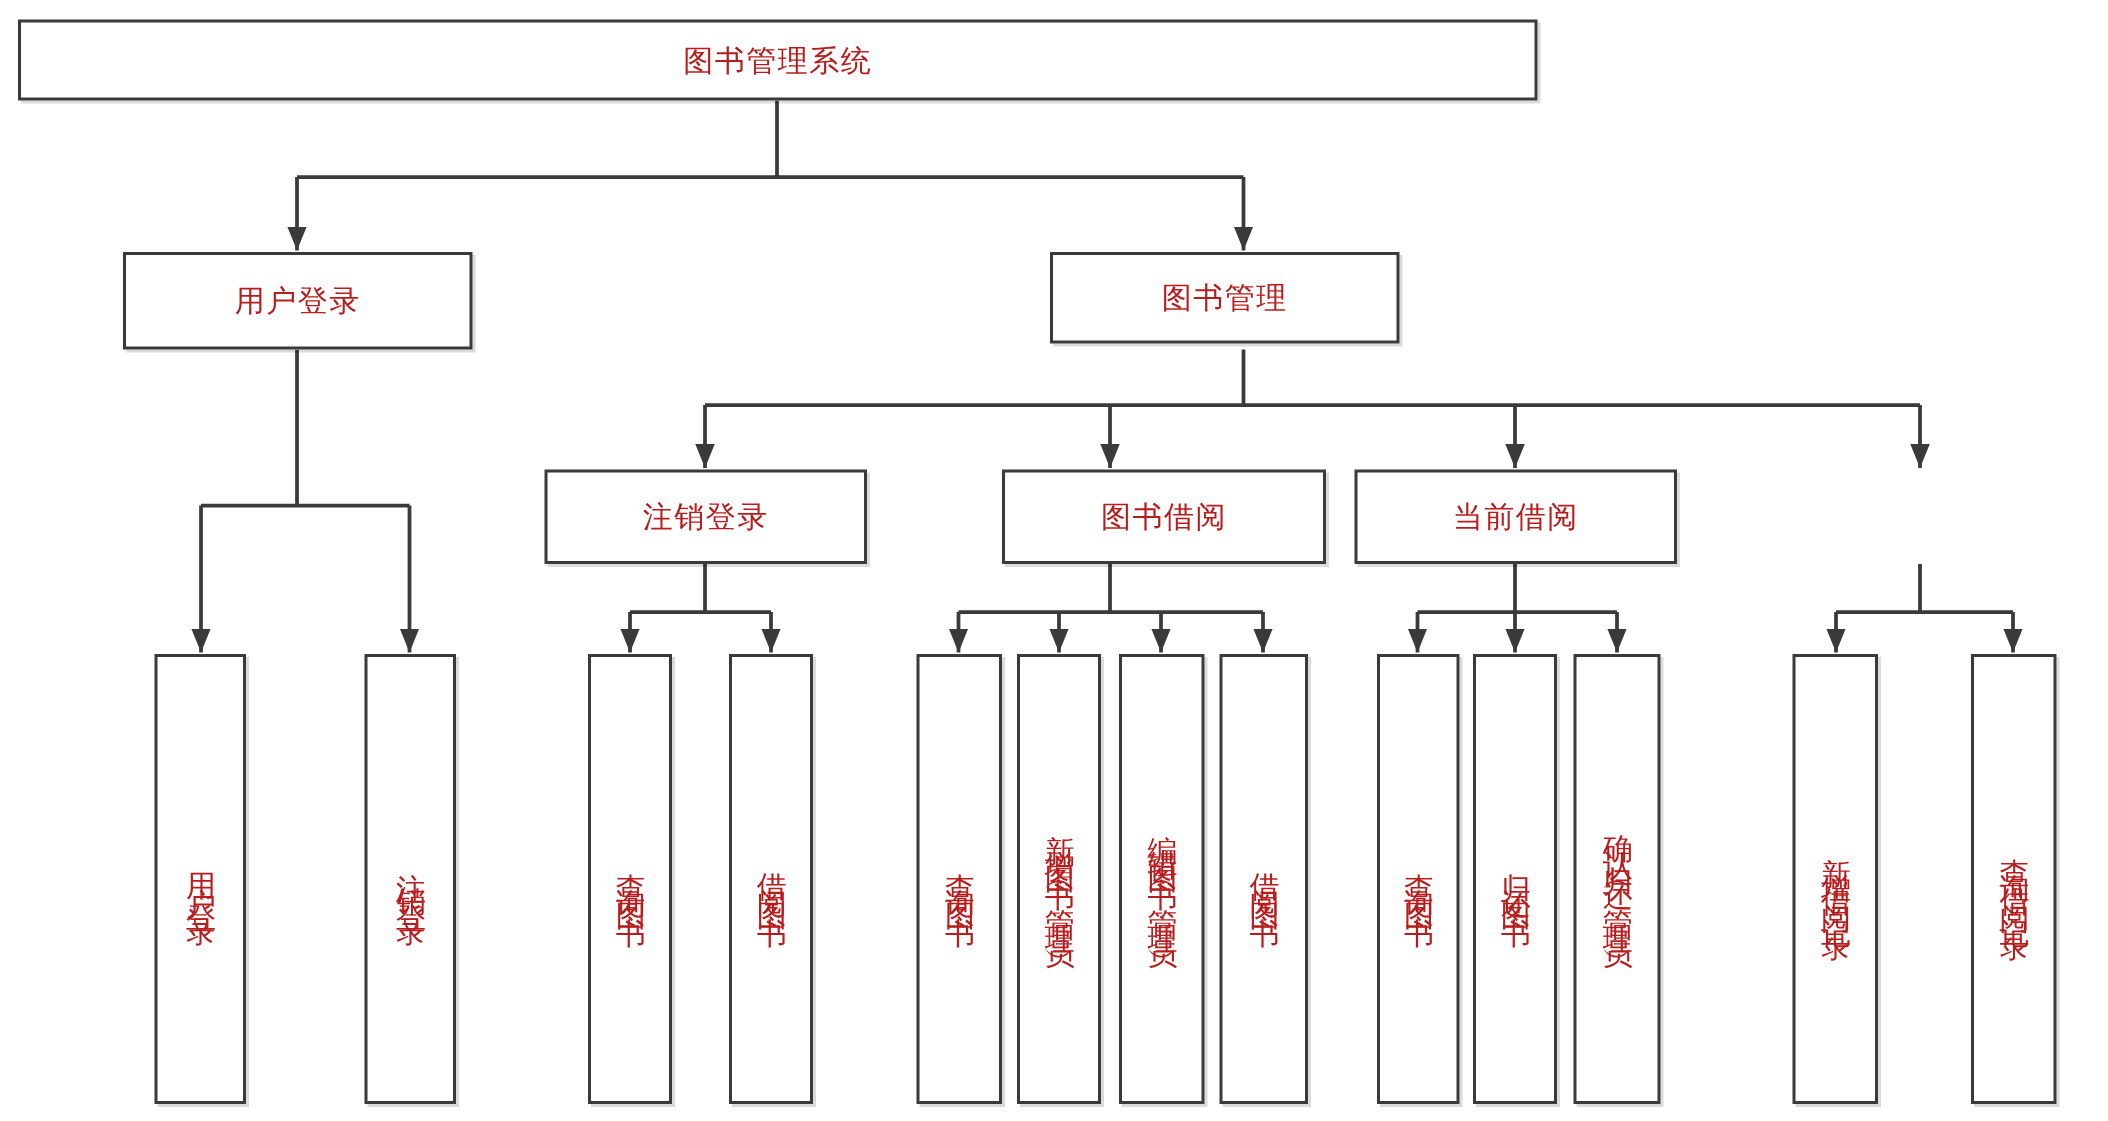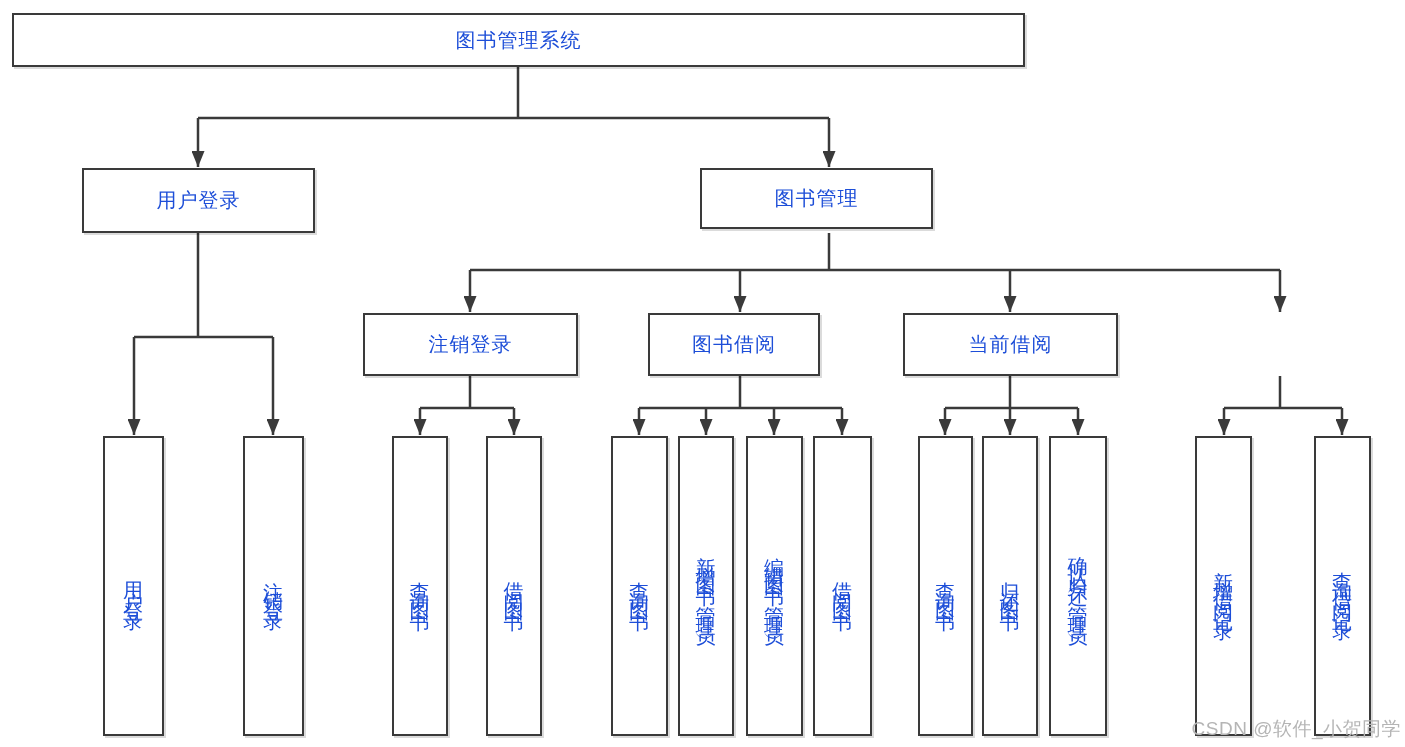--- a/index.html
+++ b/index.html
@@ -16,21 +16,21 @@
     box-sizing:border-box;
     background:#ffffff;
     border:2.5px solid #3a3a3a;
     box-shadow:2px 2px 0 rgba(0,0,0,0.14);
     display:flex;align-items:center;justify-content:center;
     color:#333333;
     z-index:1;
   }
   .box span{
     font-size:20px;
-    color:#1d4ed8;
+    color:#b91c1c;
     white-space:nowrap;
   }
   .h span{letter-spacing:1px;}
   .v span{
     writing-mode:vertical-rl;
     text-orientation:mixed;
     letter-spacing:10px;
     line-height:1;
   }
   #watermark{
@@ -98,21 +98,21 @@
   <div class="box h" style="left:82px;top:168px;width:233px;height:65px">
     <span>用户登录</span>
   </div>
   <div class="box h" style="left:700px;top:168px;width:233px;height:61px">
     <span>图书管理</span>
   </div>
 
   <div class="box h" style="left:363px;top:313px;width:215px;height:63px">
     <span>注销登录</span>
   </div>
-  <div class="box h" style="left:648px;top:313px;width:172px;height:63px">
+  <div class="box h" style="left:668px;top:313px;width:216px;height:63px">
     <span>图书借阅</span>
   </div>
   <div class="box h" style="left:903px;top:313px;width:215px;height:63px">
     <span>当前借阅</span>
   </div>
 
   <div class="box v" style="left:103px;top:436px;width:61px;height:300px">
     <span>用户登录</span>
   </div>
   <div class="box v" style="left:243px;top:436px;width:61px;height:300px">
@@ -149,14 +149,13 @@
     <span>确认归还（管理员）</span>
   </div>
 
   <div class="box v" style="left:1195px;top:436px;width:57px;height:300px">
     <span>新增借阅记录</span>
   </div>
   <div class="box v" style="left:1314px;top:436px;width:57px;height:300px">
     <span>查询借阅记录</span>
   </div>
 
-  <div id="watermark">CSDN @软件_小贺同学</div>
 </div>
 
 </body></html>

